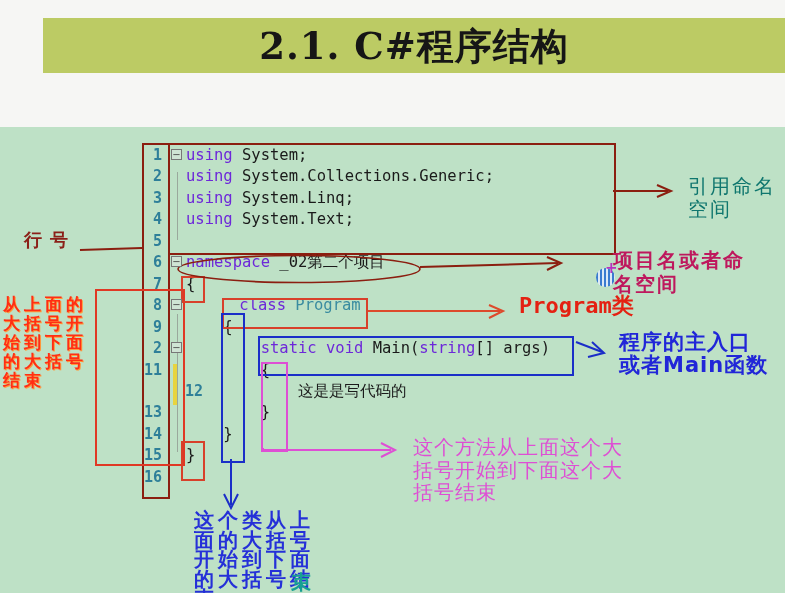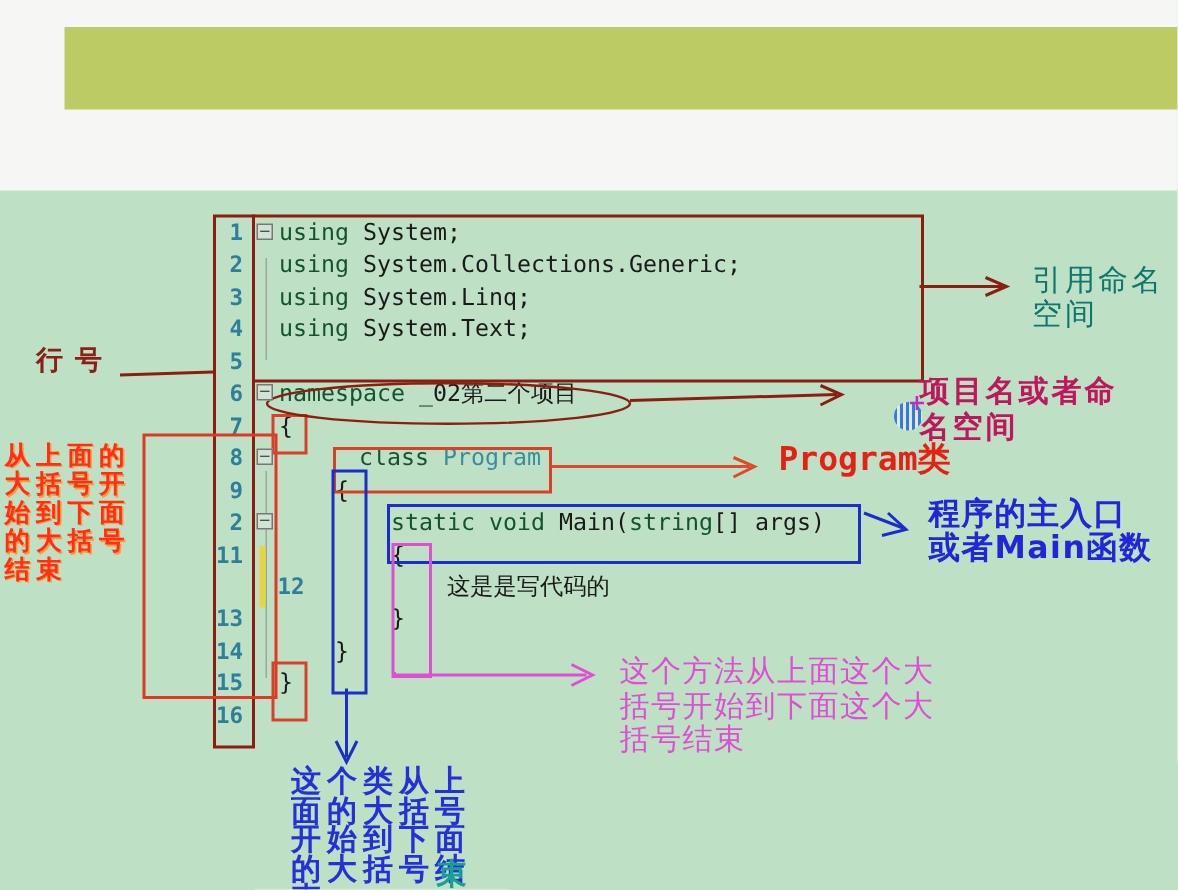--- a/index.html
+++ b/index.html
@@ -18,21 +18,21 @@
 
   
   .boxline{border:2px solid #8b1e10;background:transparent;}
   #lnbox{left:142px;top:143px;width:24px;height:352px;}
   #usingbox{left:168px;top:143px;width:444px;height:108px;}
 
   .line-no{position:absolute;width:20px;text-align:right;color:#2e7f99;font-weight:bold;
            font-family:"DejaVu Sans Mono","Liberation Mono",monospace;font-size:15px;line-height:21px;}
   .code-line{position:absolute;left:186px;white-space:pre;
              font-family:"DejaVu Sans Mono","Liberation Mono",monospace;font-size:15.5px;line-height:21px;color:#1a1a1a;}
-  .tok-kw{color:#14532d;}
+  .tok-kw{color:#6d28d9;}
   .tok-ty{color:#3a8ca0;}
   .tok-pl{color:#1a1a1a;}
 
   .fold{position:absolute;left:171px;width:11px;height:11px;border:1px solid #777;background:#cfe4d4;
         color:#444;font-size:10px;line-height:9px;text-align:center;box-sizing:border-box;}
   .foldguide{position:absolute;left:177px;width:1px;background:#9aa89c;}
   .ychange{left:173px;top:364px;width:4px;height:41px;background:#e8d43e;}
 
   
   .redrect{border:2px solid #d8402a;}
@@ -66,20 +66,21 @@
   #cursorPlus{left:605px;top:259px;color:#b832c0;font-size:15px;font-weight:bold;}
 
   svg{position:absolute;left:0;top:0;pointer-events:none;}
 </style>
 </head>
 <body>
 
 <div id="slide">
 
   <div class="abs" id="banner"></div>
+  <div class="abs" id="title">2.1. C#程序结构</div>
 
   <div class="abs" id="panel"></div>
 
   <div class="abs boxline" id="lnbox"></div>
   <div class="abs boxline" id="usingbox"></div>
 
   <div id="gutter">
       <div class="line-no" style="left: 142px; top: 145px;">1</div>
       <div class="line-no" style="left: 142px; top: 166.45px;">2</div>
       <div class="line-no" style="left: 142px; top: 187.9px;">3</div>

